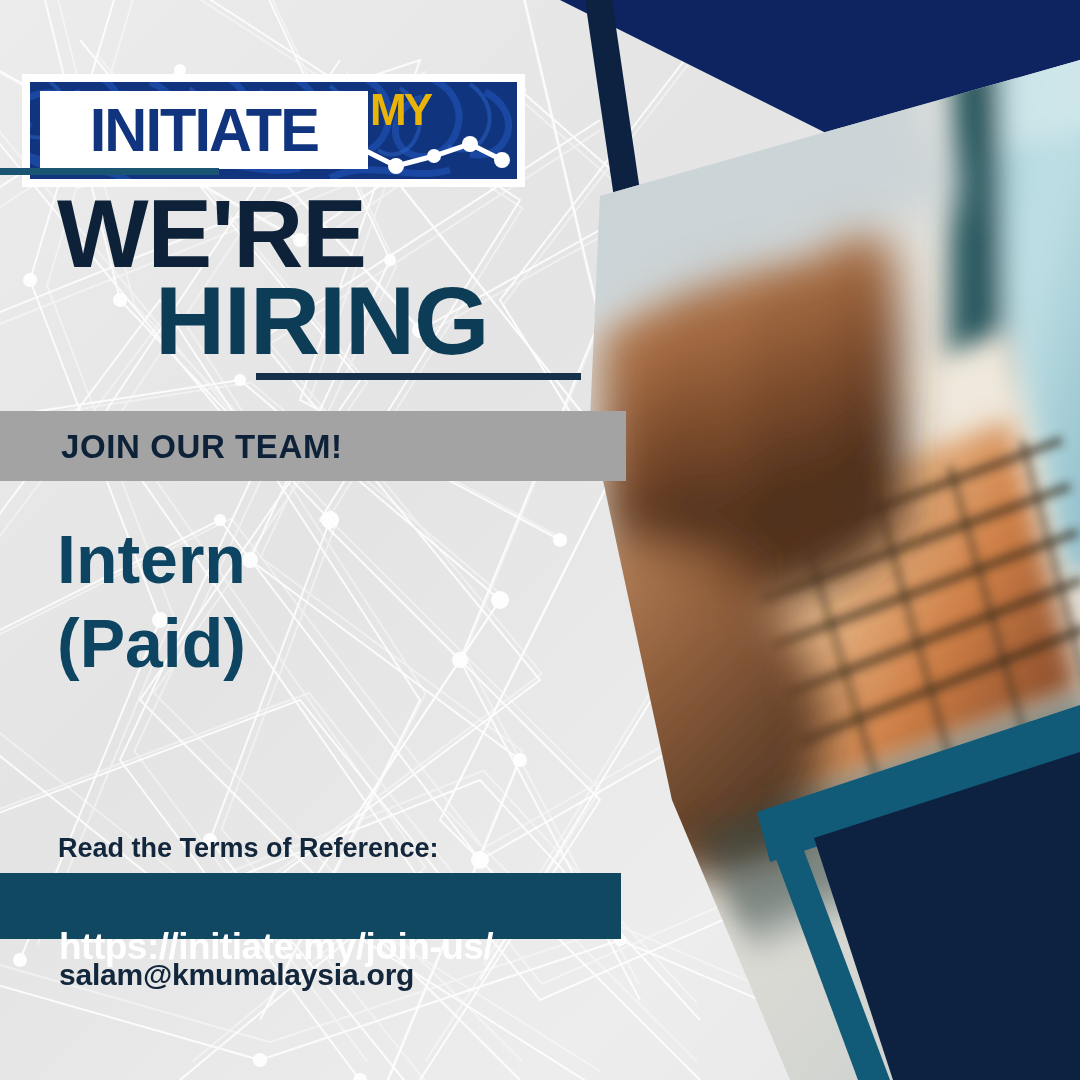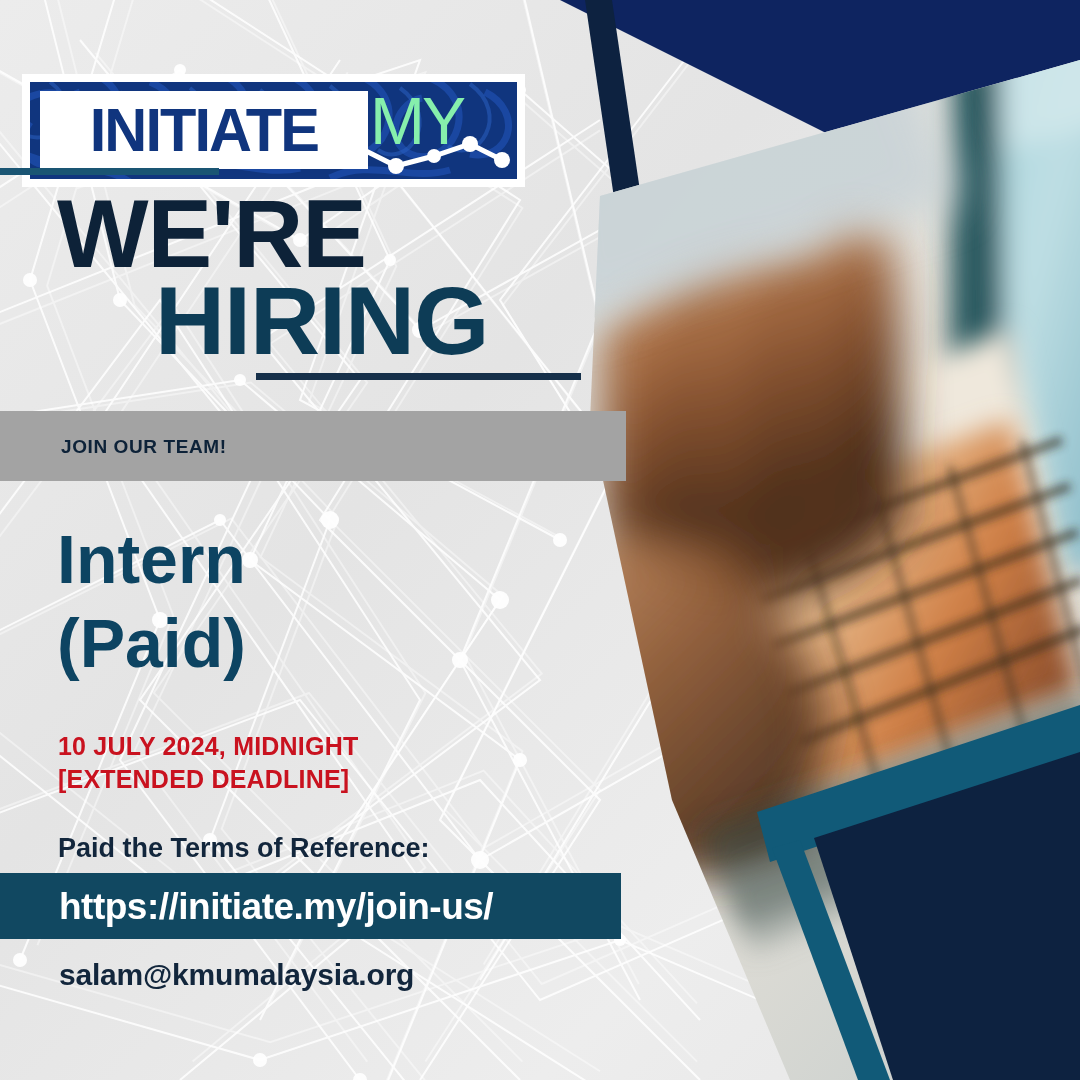--- a/index.html
+++ b/index.html
@@ -126,24 +126,24 @@
     color: #10357e;
     line-height: 1;
     transform: scaleX(0.96);
     white-space: nowrap;
   }
   .logo-my {
     position: absolute;
     left: 340px;
     top: 6px;
     font-family: "Liberation Sans", sans-serif;
-    font-weight: normal;
-    font-size: 66px;
+    font-weight: bold;
+    font-size: 44px;
     letter-spacing: -3px;
-    color: #86efac;
+    color: #eab308;
     line-height: 1;
     white-space: nowrap;
   }
   .logo-graph {
     position: absolute;
     left: 320px;
     top: 52px;
     width: 165px;
     height: 42px;
   }
@@ -198,25 +198,24 @@
     width: 626px;
     height: 70px;
     background: #a3a3a3;
   }
   .gray-bar-text {
     position: absolute;
     left: 61px;
     top: 428px;
     font-family: "Liberation Sans", sans-serif;
     font-weight: bold;
-    font-size: 19px;
+    font-size: 33px;
     letter-spacing: 0.6px;
     color: #0d2238;
     white-space: nowrap;
-    margin-top: 8px;
   }
 
   
   .role {
     position: absolute;
     left: 57px;
     top: 518px;
     font-family: "Liberation Sans", sans-serif;
     font-weight: bold;
     font-size: 68px;
@@ -496,22 +495,20 @@
   <div class="were">WE'RE</div>
   <div class="hiring">HIRING</div>
   <div class="rule-hiring"></div>
 
   <div class="gray-bar"></div>
   <div class="gray-bar-text">JOIN OUR TEAM!</div>
 
   <div class="role">Intern
 (Paid)</div>
 
-  <div class="deadline">10 JULY 2024, MIDNIGHT
-[EXTENDED DEADLINE]</div>
-
-  <div class="tor-label">Paid the Terms of Reference:</div>
+
+  <div class="tor-label">Read the Terms of Reference:</div>
   <div class="url-bar"></div>
-  <a class="url-text" href="#" style="text-decoration:none;">https://initiate.my/join-us/</a>
+  <a class="url-text" href="#" style="text-decoration:none;margin-top:40px;">https://initiate.my/join-us/</a>
 
   <div class="email">salam@kmumalaysia.org</div>
 
 </div>
 
 </body></html>

